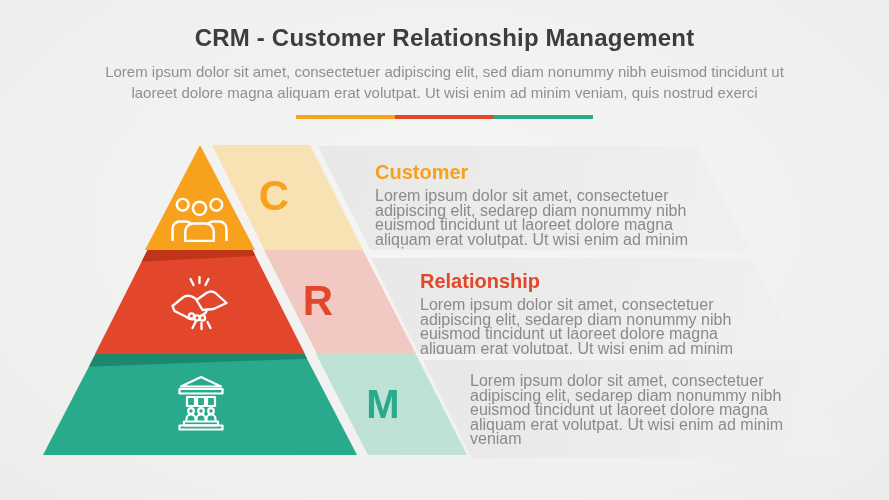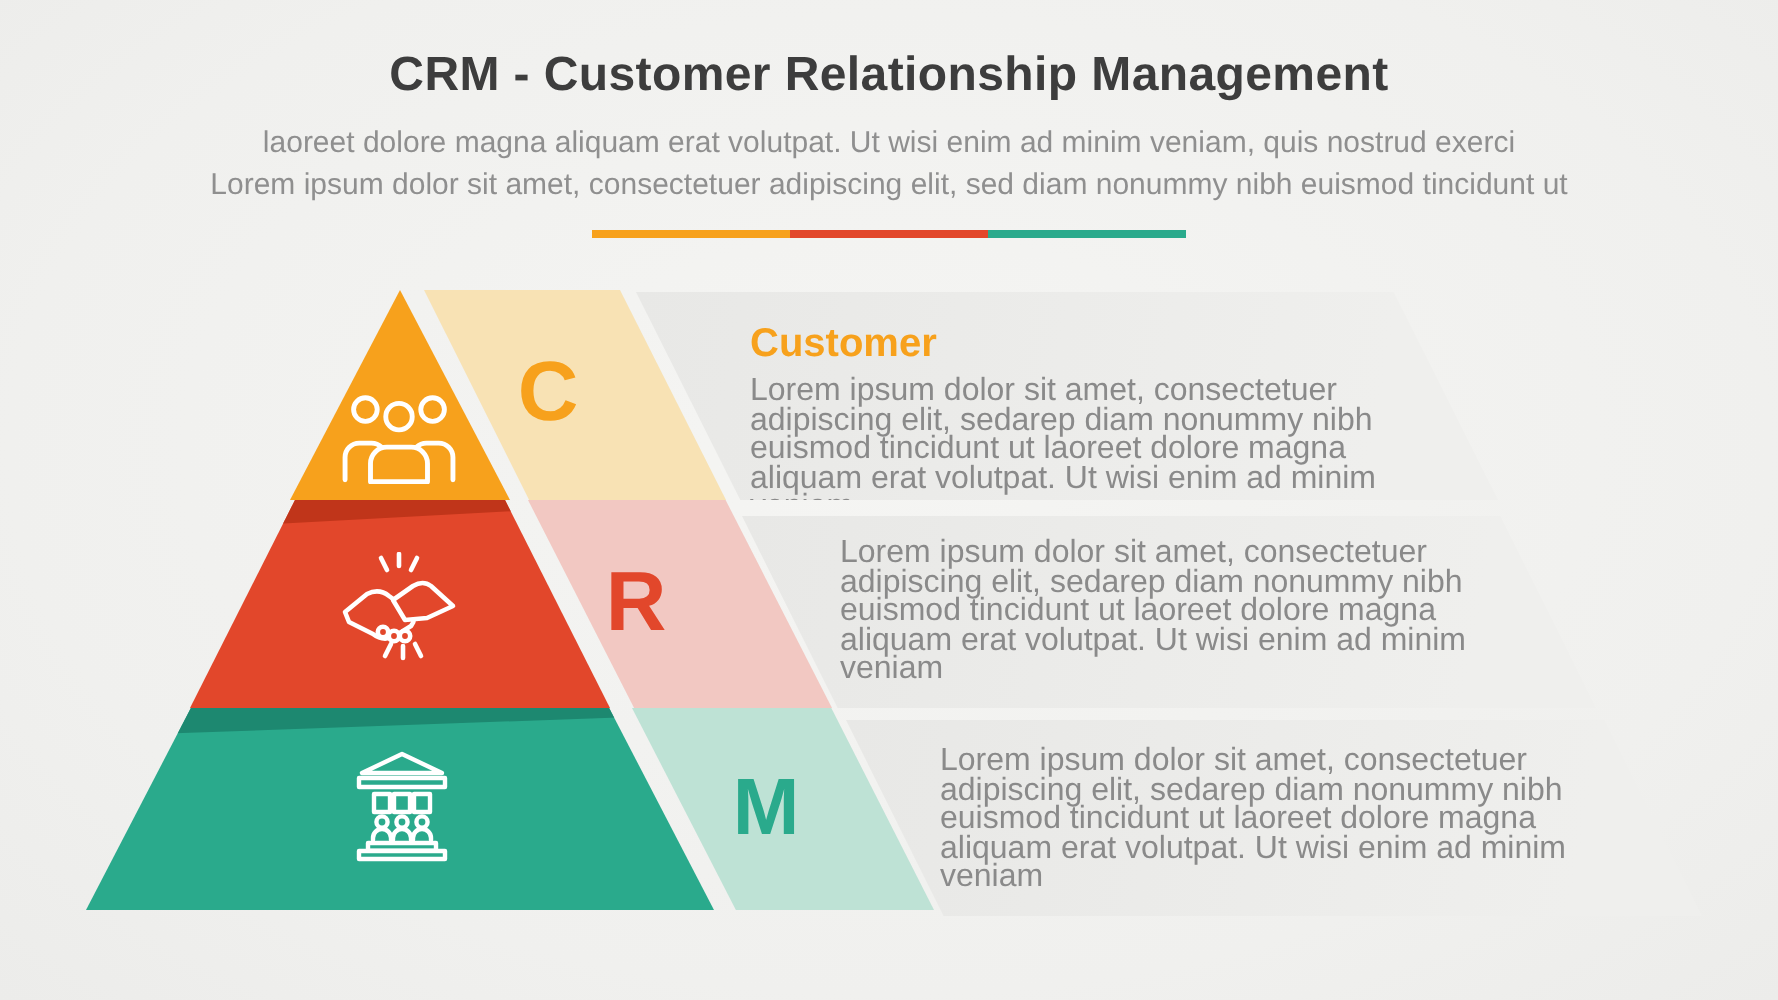--- a/index.html
+++ b/index.html
@@ -58,22 +58,22 @@
   .block h2{margin:0 0 5px 0;font-size:20px;font-weight:700;}
   .block p{margin:0;width:335px;font-size:16px;line-height:14.6px;}
 </style>
 </head>
 <body>
 
 <div class="canvas" style="background-color: rgb(242, 242, 240);">
 
   <h1 class="title" style="color: rgb(61, 61, 61);">CRM - Customer Relationship Management</h1>
   <div class="subtitle" style="color: rgb(143, 143, 143);">
+    <div>Lorem ipsum dolor sit amet, consectetuer adipiscing elit, sed diam nonummy nibh euismod tincidunt ut</div>
     <div>laoreet dolore magna aliquam erat volutpat. Ut wisi enim ad minim veniam, quis nostrud exerci</div>
-    <div>Lorem ipsum dolor sit amet, consectetuer adipiscing elit, sed diam nonummy nibh euismod tincidunt ut</div>
   </div>
   <div class="divider">
     <span style="background-color: rgb(247, 161, 28);"></span>
     <span style="background-color: rgb(226, 71, 43);"></span>
     <span style="background-color: rgb(42, 170, 140);"></span>
   </div>
 
   <div class="shape layer-1" style="background-color: rgb(247, 161, 28);"></div>
   <div class="shape layer-2" style="background-color: rgb(226, 71, 43);">
     <div class="shadow-wedge" style="background-color: rgb(192, 53, 26);"></div>
@@ -131,19 +131,20 @@
       <rect x="9" y="46.5" width="34" height="3.8"></rect>
       <rect x="4.5" y="50.5" width="43" height="4"></rect>
     </svg>
   </div>
 
   <div class="block block-1">
     <h2 style="color: rgb(247, 161, 28);">Customer</h2>
     <p style="color: rgb(138, 138, 138);">Lorem ipsum dolor sit amet, consectetuer adipiscing elit, sedarep diam nonummy nibh euismod tincidunt ut laoreet dolore magna aliquam erat volutpat. Ut wisi enim ad minim veniam</p>
   </div>
   <div class="block block-2">
+    <h2 style="color: rgb(226, 71, 43);">Relationship</h2>
     <p style="color: rgb(138, 138, 138);">Lorem ipsum dolor sit amet, consectetuer adipiscing elit, sedarep diam nonummy nibh euismod tincidunt ut laoreet dolore magna aliquam erat volutpat. Ut wisi enim ad minim veniam</p>
   </div>
   <div class="block block-3">
     <p style="color: rgb(138, 138, 138);">Lorem ipsum dolor sit amet, consectetuer adipiscing elit, sedarep diam nonummy nibh euismod tincidunt ut laoreet dolore magna aliquam erat volutpat. Ut wisi enim ad minim veniam</p>
   </div>
 
 </div>
 
 </body></html>

